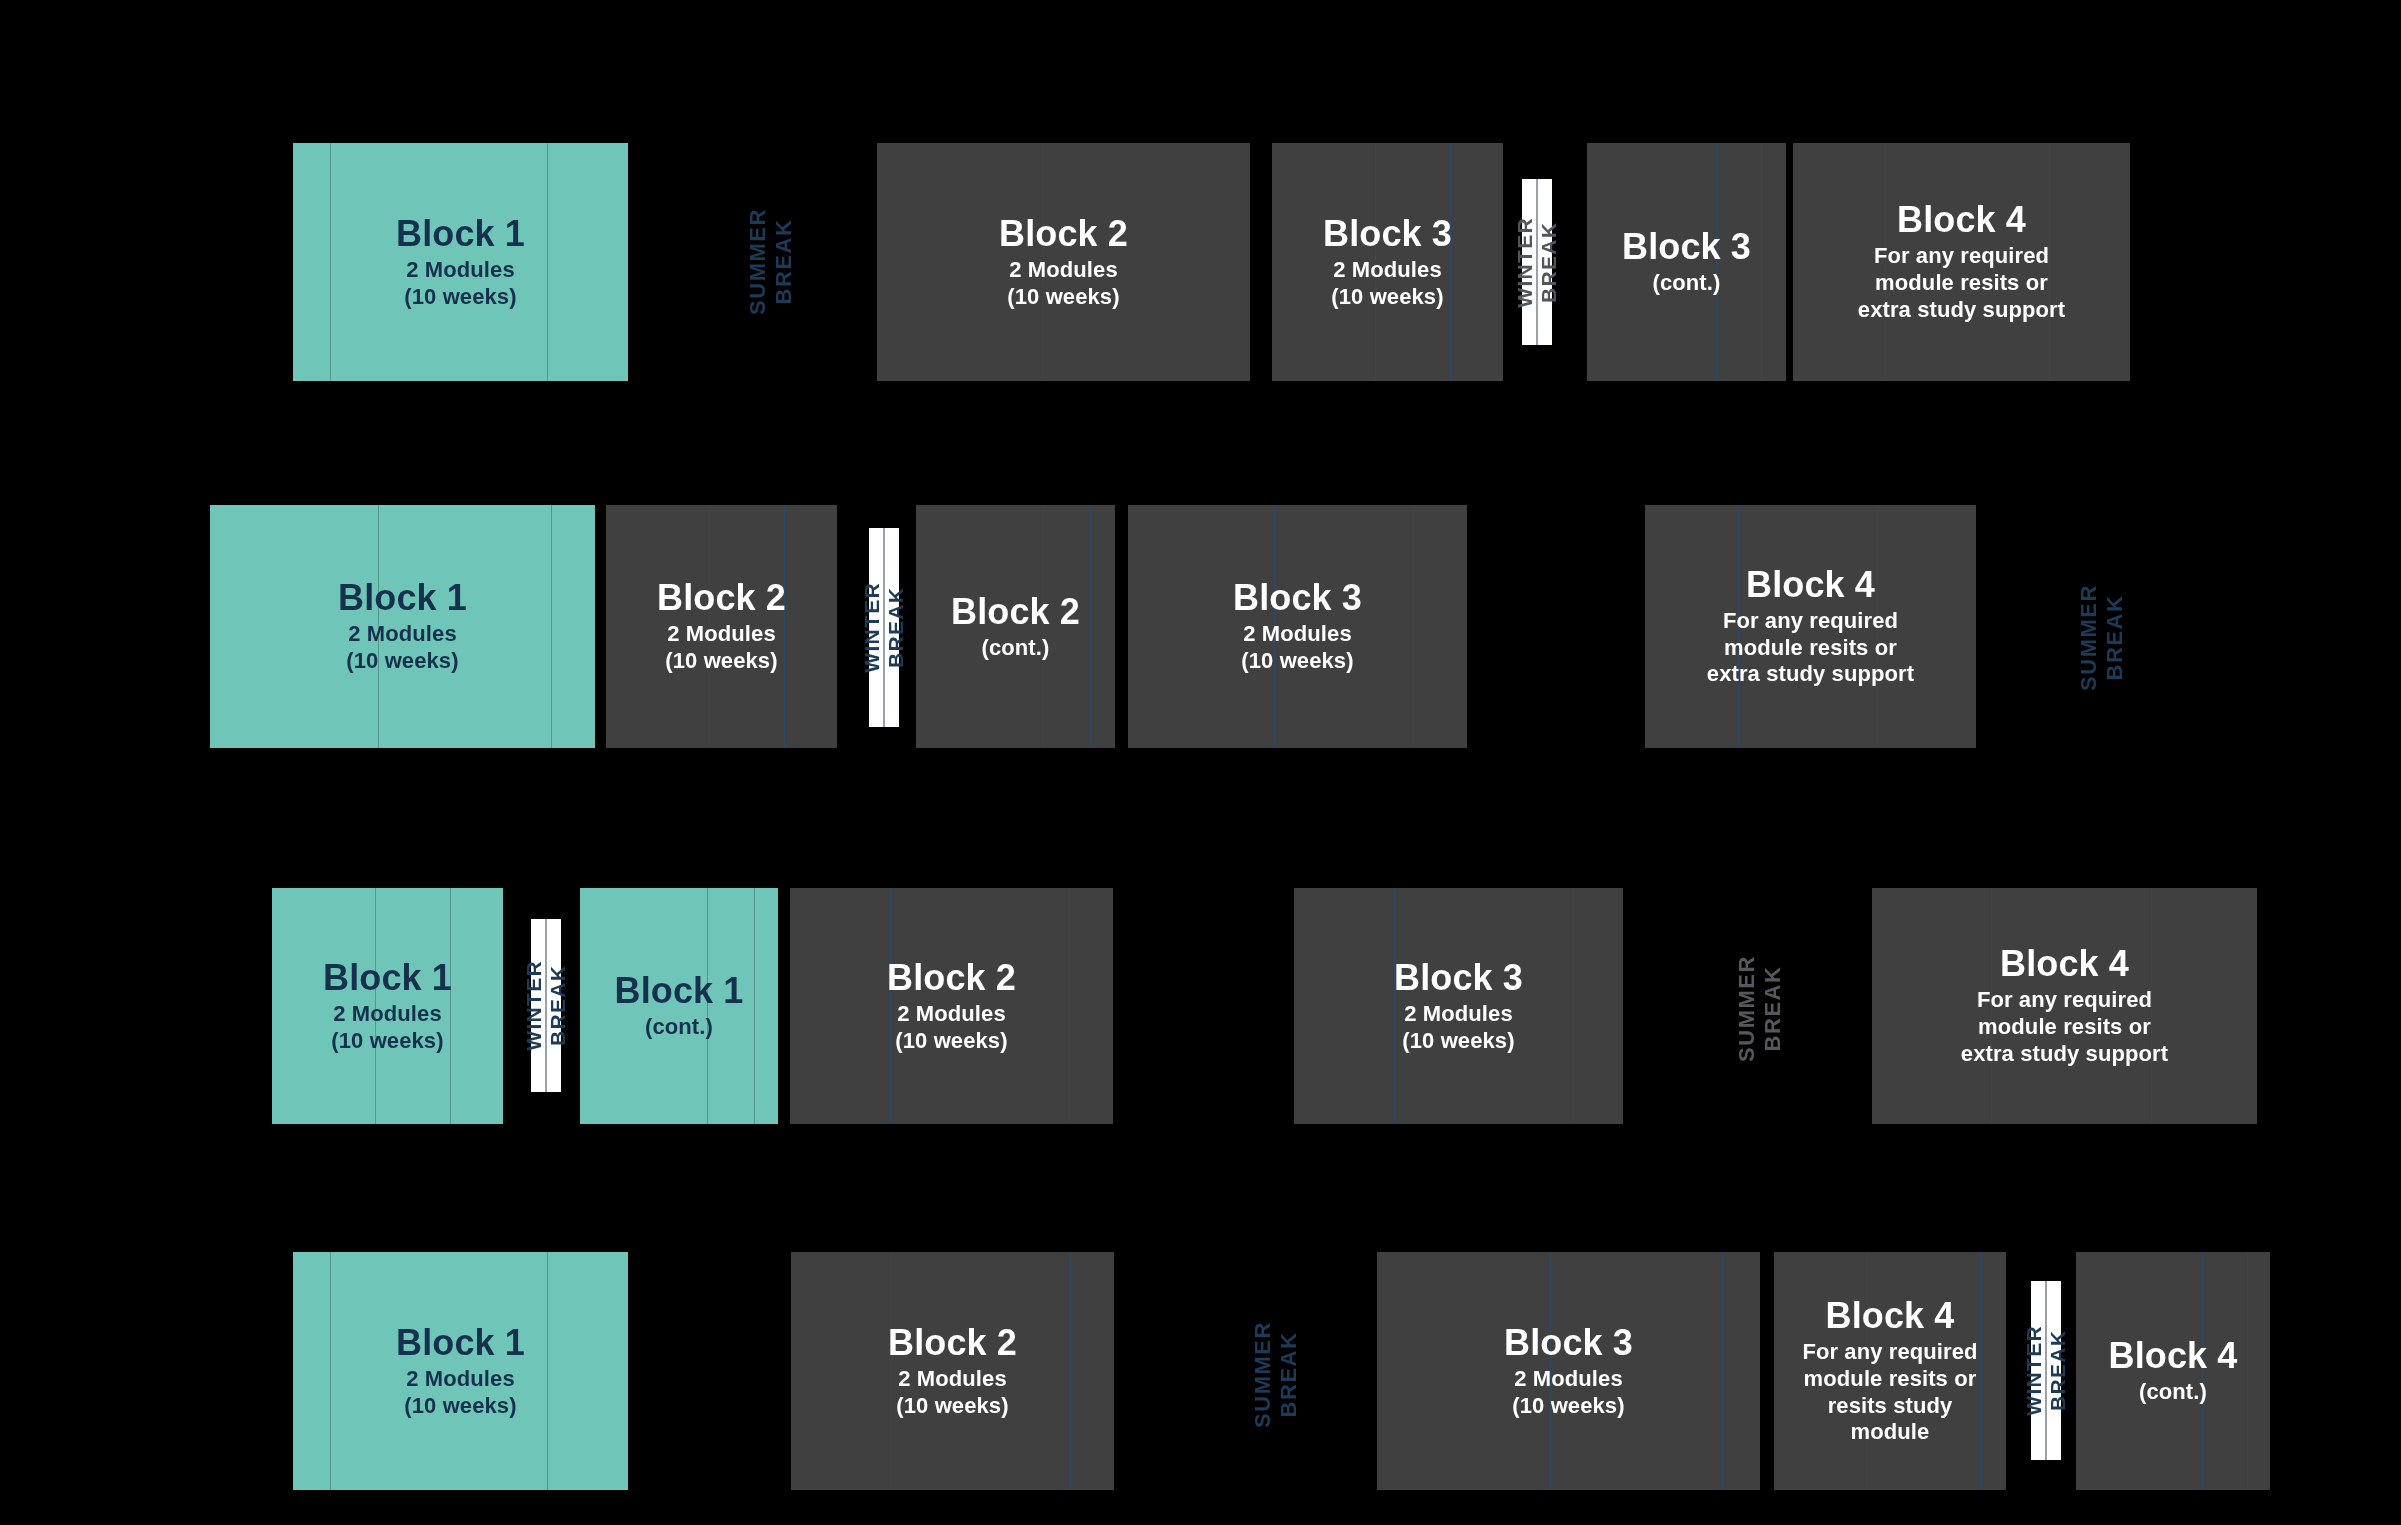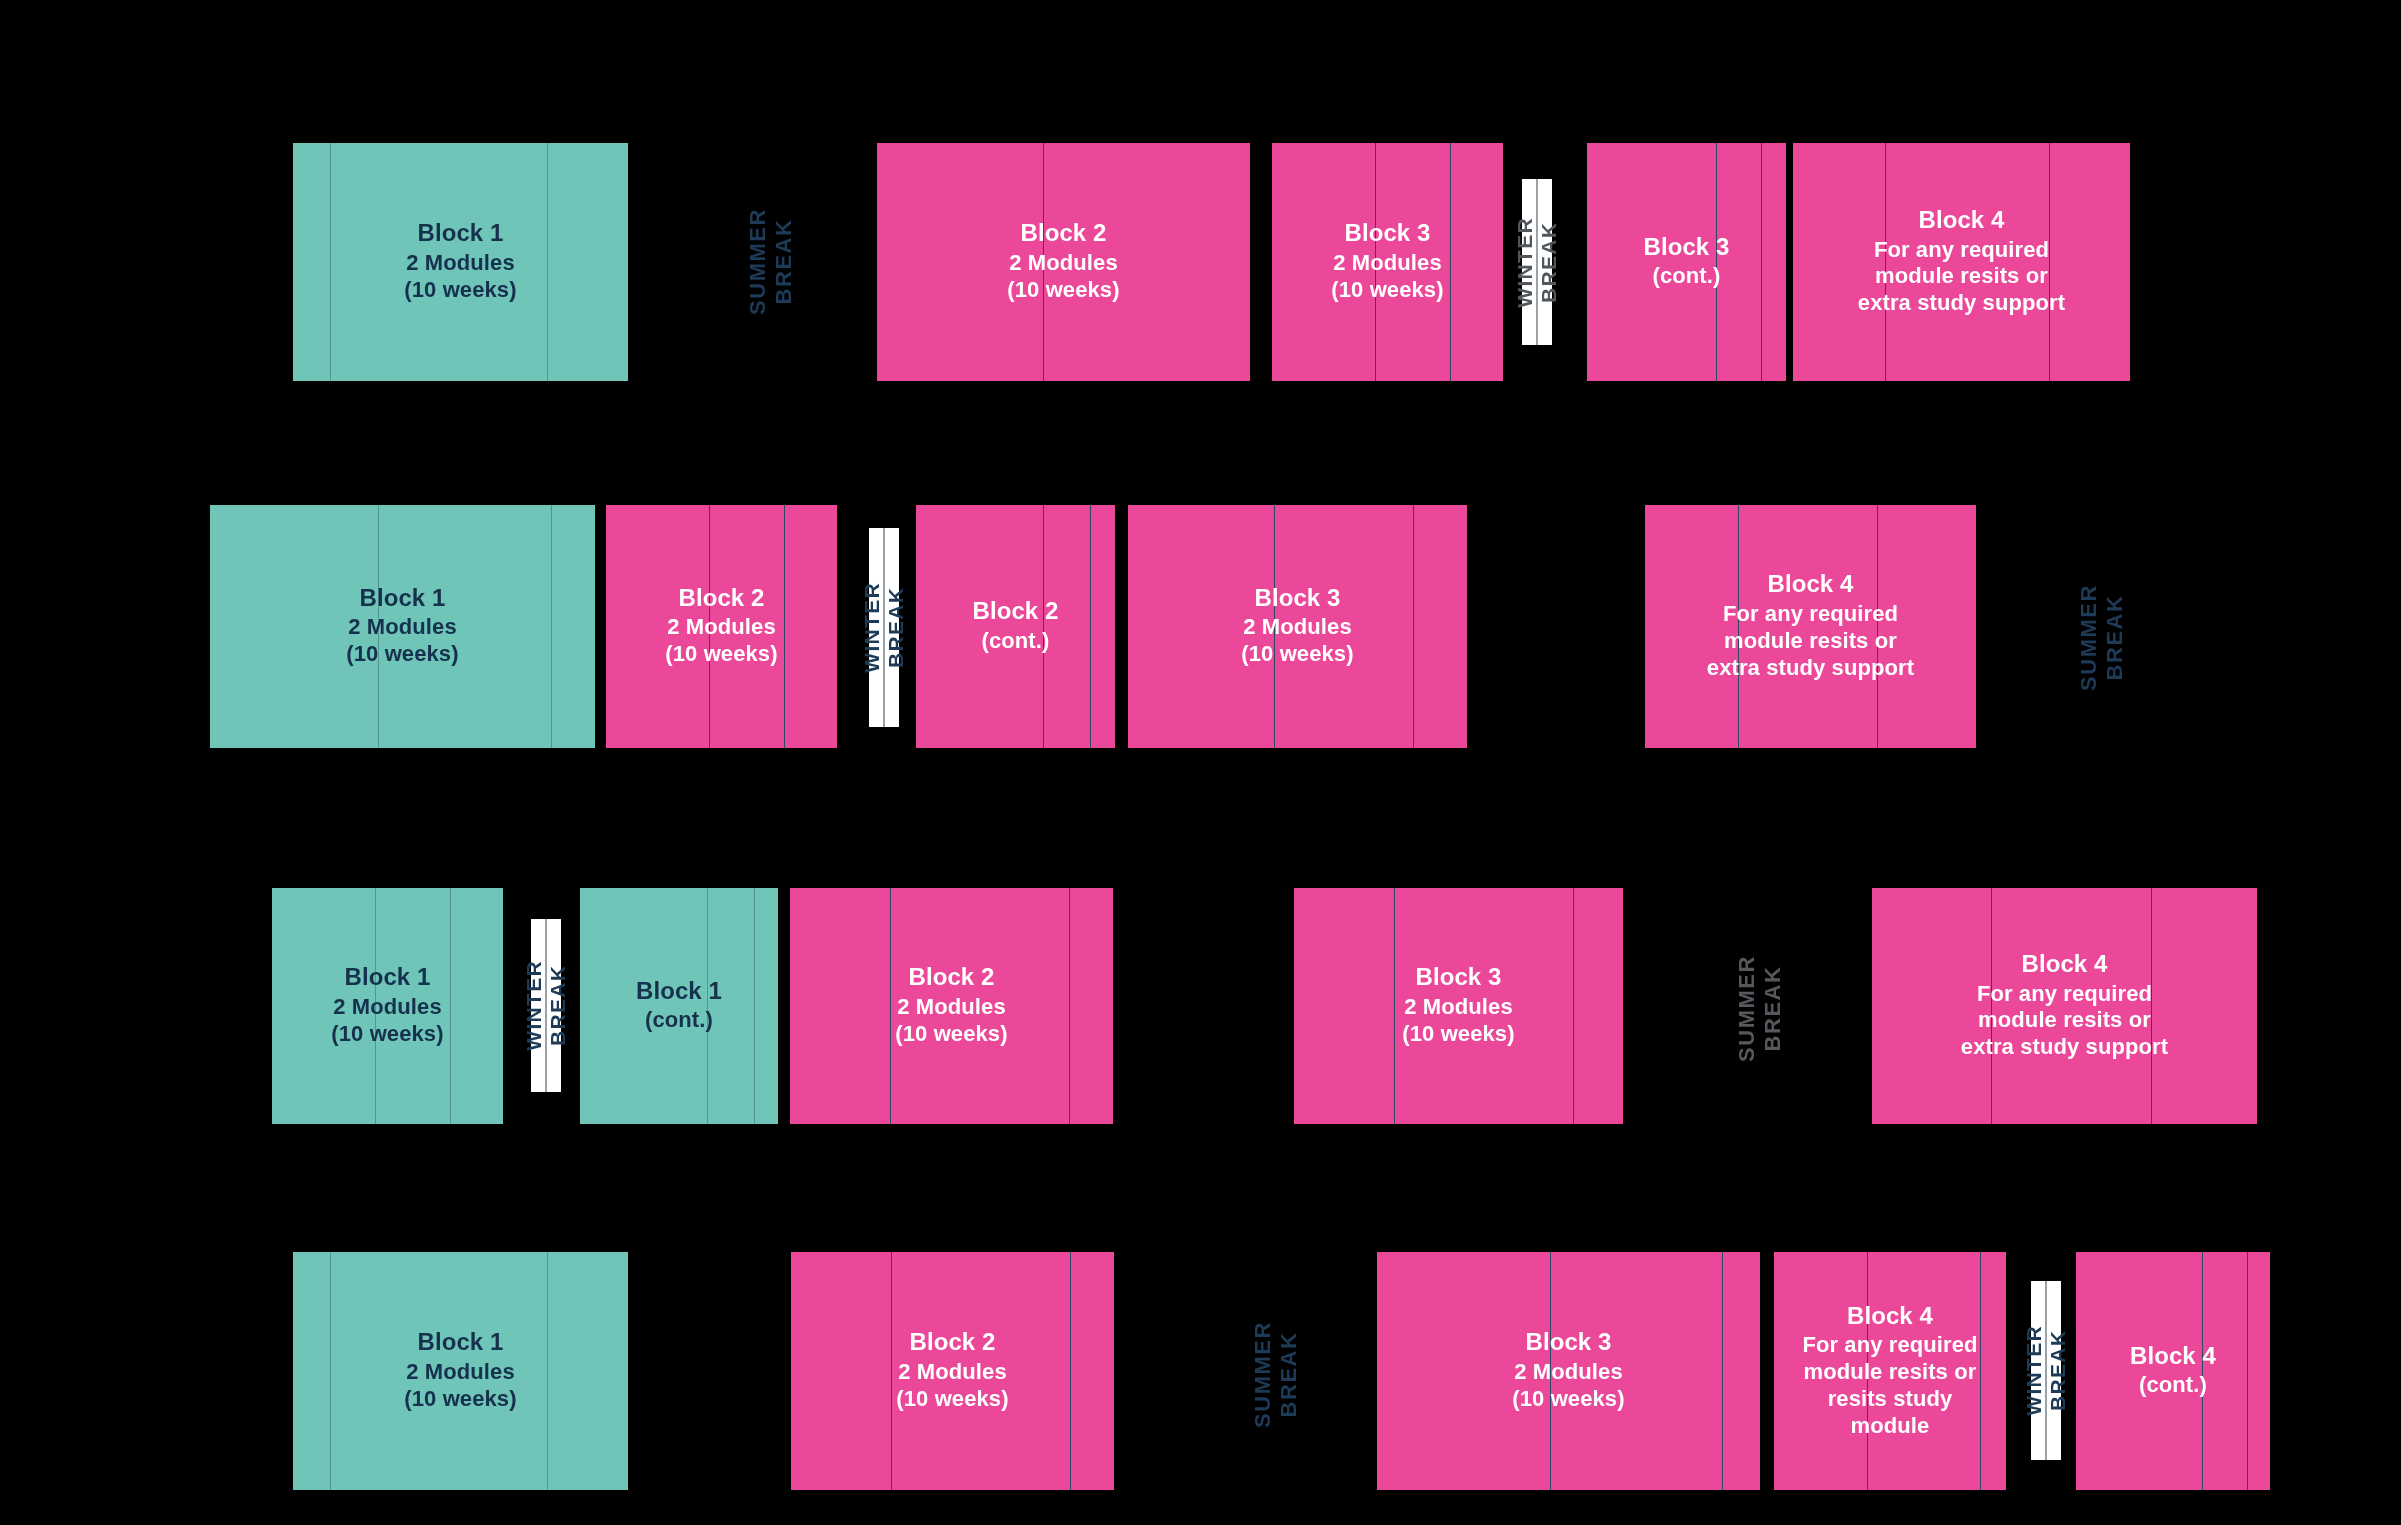--- a/index.html
+++ b/index.html
@@ -12,32 +12,32 @@
   
   .block{
     position:absolute;
     box-sizing:border-box;
     display:flex;flex-direction:column;
     align-items:center;justify-content:center;
     text-align:center;
     overflow:hidden;
   }
   .block.teal{background:#6FC5B7;color:#16314E;}
-  .block.navy{background:#ec4899;color:#FFFFFF;}
+  .block.navy{background:#404040;color:#FFFFFF;}
 
   
   .block .divider{
     position:absolute;top:0;bottom:0;width:1.3px;
   }
   .block.teal .divider{background:#3f6d68;opacity:.55;}
   .block.navy .divider{background:#2b4866;}
 
   .block .inner{position:relative;z-index:2;padding:0 8px;}
   .btitle{
-    font-size:24px;font-weight:700;line-height:1.12;letter-spacing:0.1px;
+    font-size:36px;font-weight:700;line-height:1.12;letter-spacing:0.1px;
     margin:0 0 2.7px 0;white-space:nowrap;
   }
   .bsub{
     font-size:22px;font-weight:600;line-height:1.22;letter-spacing:0.1px;
     margin:0;
   }
   .bsub .ln{display:block;}
 
   
   .summer{

